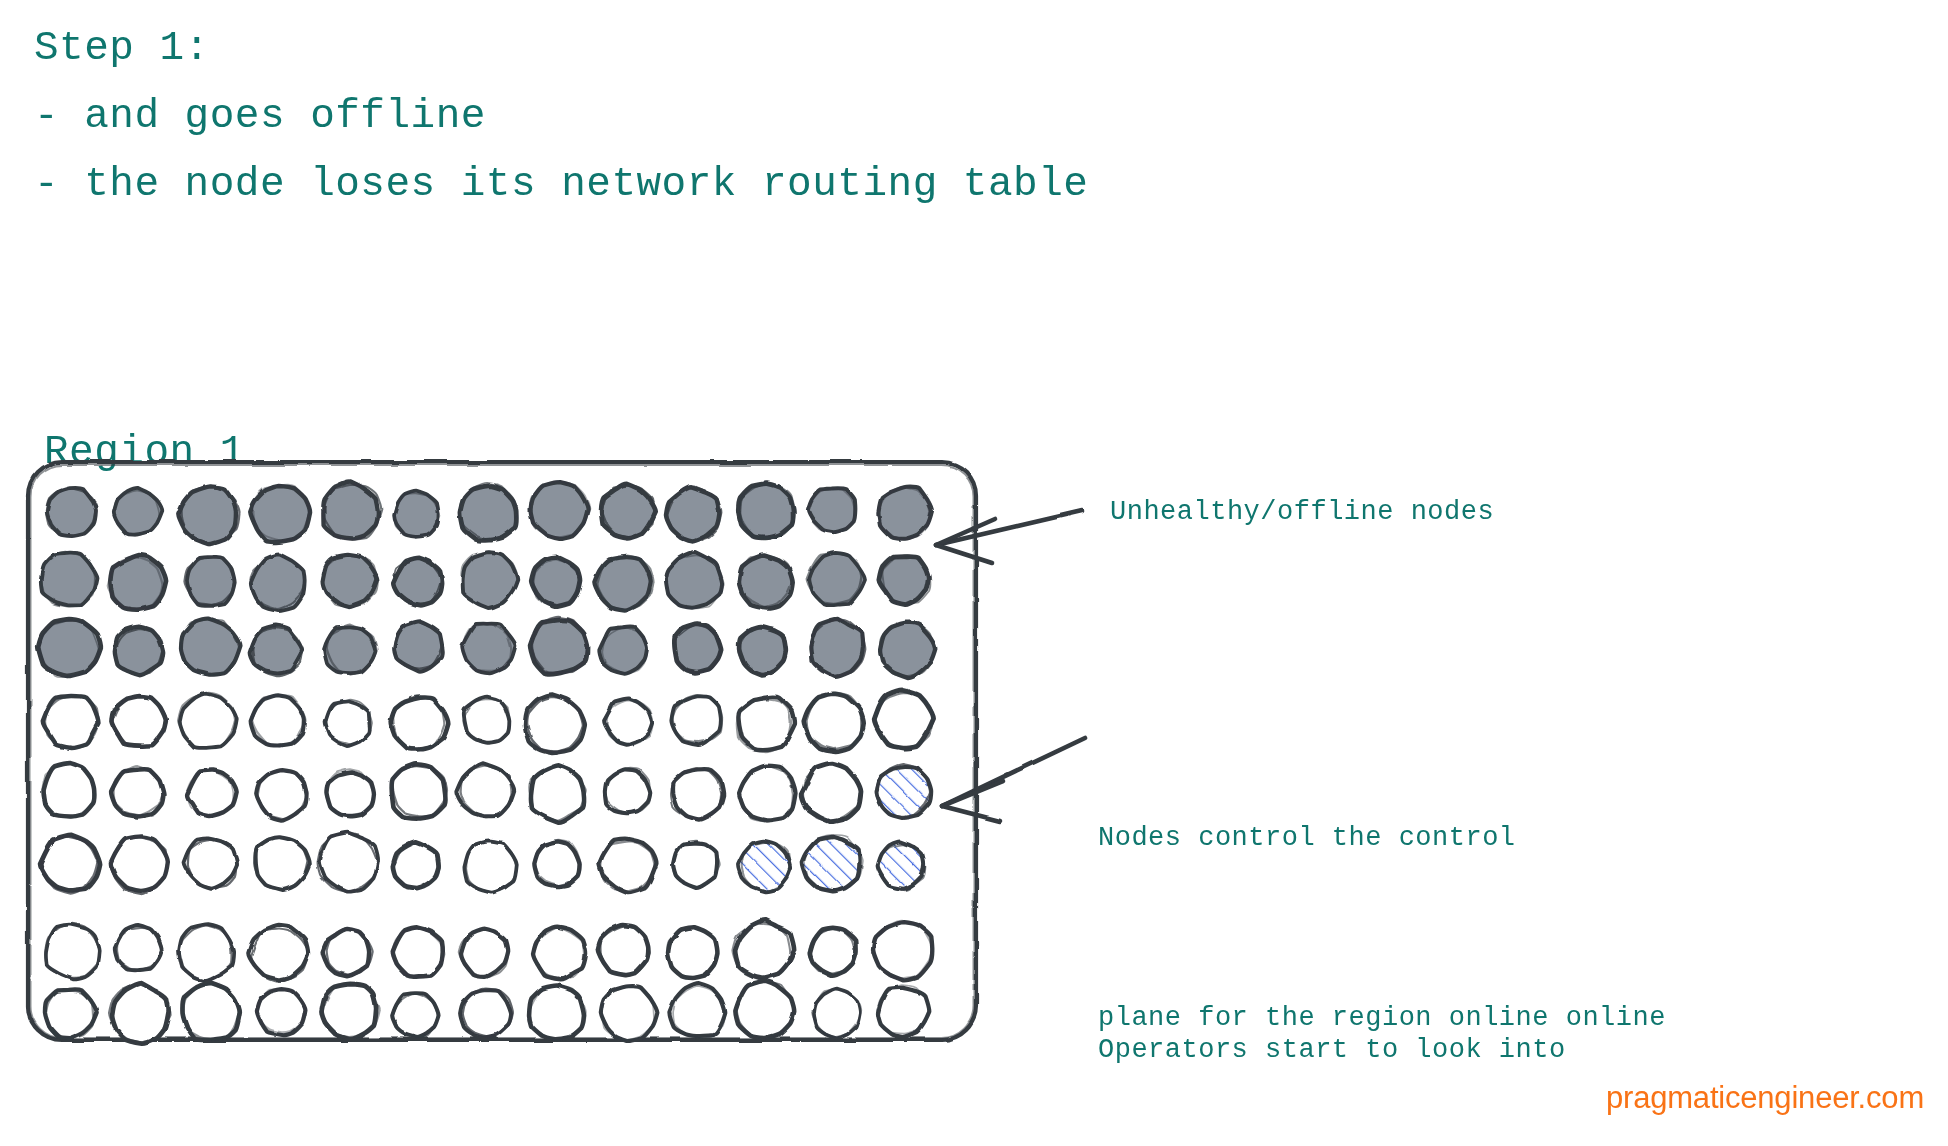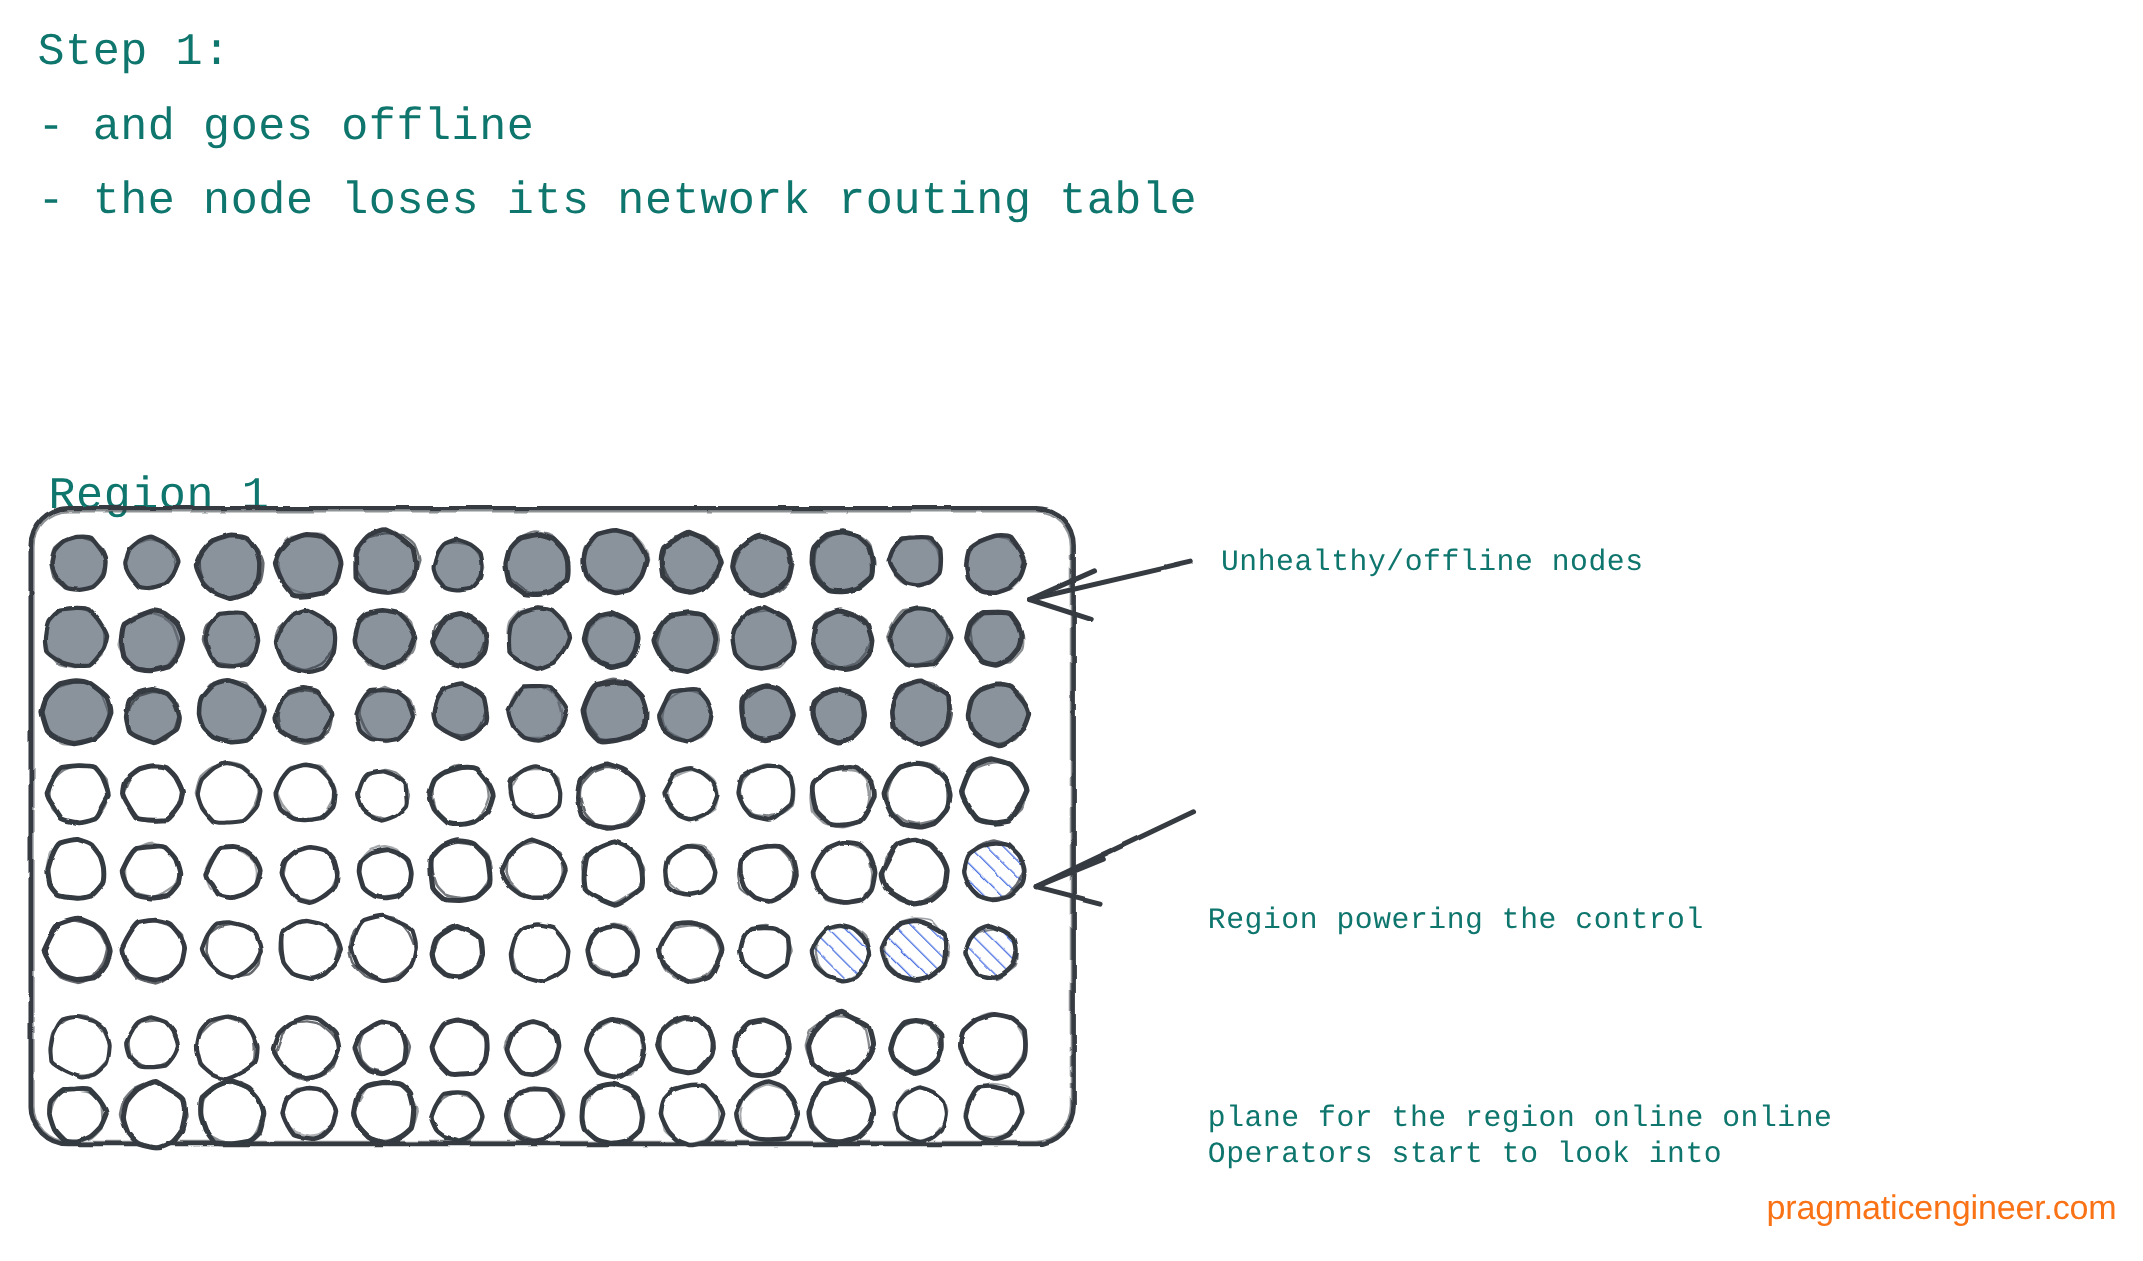--- a/index.html
+++ b/index.html
@@ -535,21 +535,21 @@
           <path d="M907.29,555.58 Q904.21,562.89 902.42,565.81 Q897.86,573.83 894.72,576.00 Q884.03,580.66 880.46,580.97 Q872.86,579.95 869.76,578.16 Q860.72,571.42 858.76,568.46 Q855.90,560.77 856.00,557.41 Q857.91,548.46 859.49,544.94 Q864.00,534.63 867.06,532.77 Q876.97,531.49 880.96,531.89 Q891.76,534.28 895.00,535.53 Q901.87,537.80 903.62,540.66 Q907.47,551.99 907.29,555.58 Z" fill="#ffffff" stroke="#343a40" stroke-width="4.18" stroke-linejoin="round"></path>
           <path d="M906.52,553.64 Q904.40,565.19 902.60,568.13 Q896.84,572.92 893.92,574.28 Q886.17,577.43 882.20,577.60 Q869.47,576.92 866.13,575.44 Q860.47,570.19 858.87,567.25 Q854.90,558.49 854.93,554.88 Q856.93,545.04 859.06,541.98 Q866.85,535.26 869.81,533.41 Q876.33,529.30 879.78,529.05 Q890.46,529.78 893.94,531.67 Q902.39,539.20 904.18,542.34 Q906.75,549.95 906.52,553.64 Z" fill="none" stroke="#343a40" stroke-width="1.63" stroke-linejoin="round" opacity="0.43"></path>
         </g>
       </g>
   </svg>
 </div>
 
 <div class="annot hand" id="annot-unhealthy">Unhealthy/offline nodes</div>
 
 <div class="annot hand" id="annot-control">
-  <div>Region powering the control</div>
+  <div>Nodes control the control</div>
   <div>plane for the region online online</div>
 </div>
 
 <div class="annot hand" id="annot-operators">
   <div>Operators start to look into</div>
   
 </div>
 
 <svg id="arrows" viewBox="0 0 1948 1146" xmlns="http://www.w3.org/2000/svg">
   <g filter="url(#rough3)" stroke="#343a40" fill="none" stroke-width="4.6" stroke-linecap="round">

